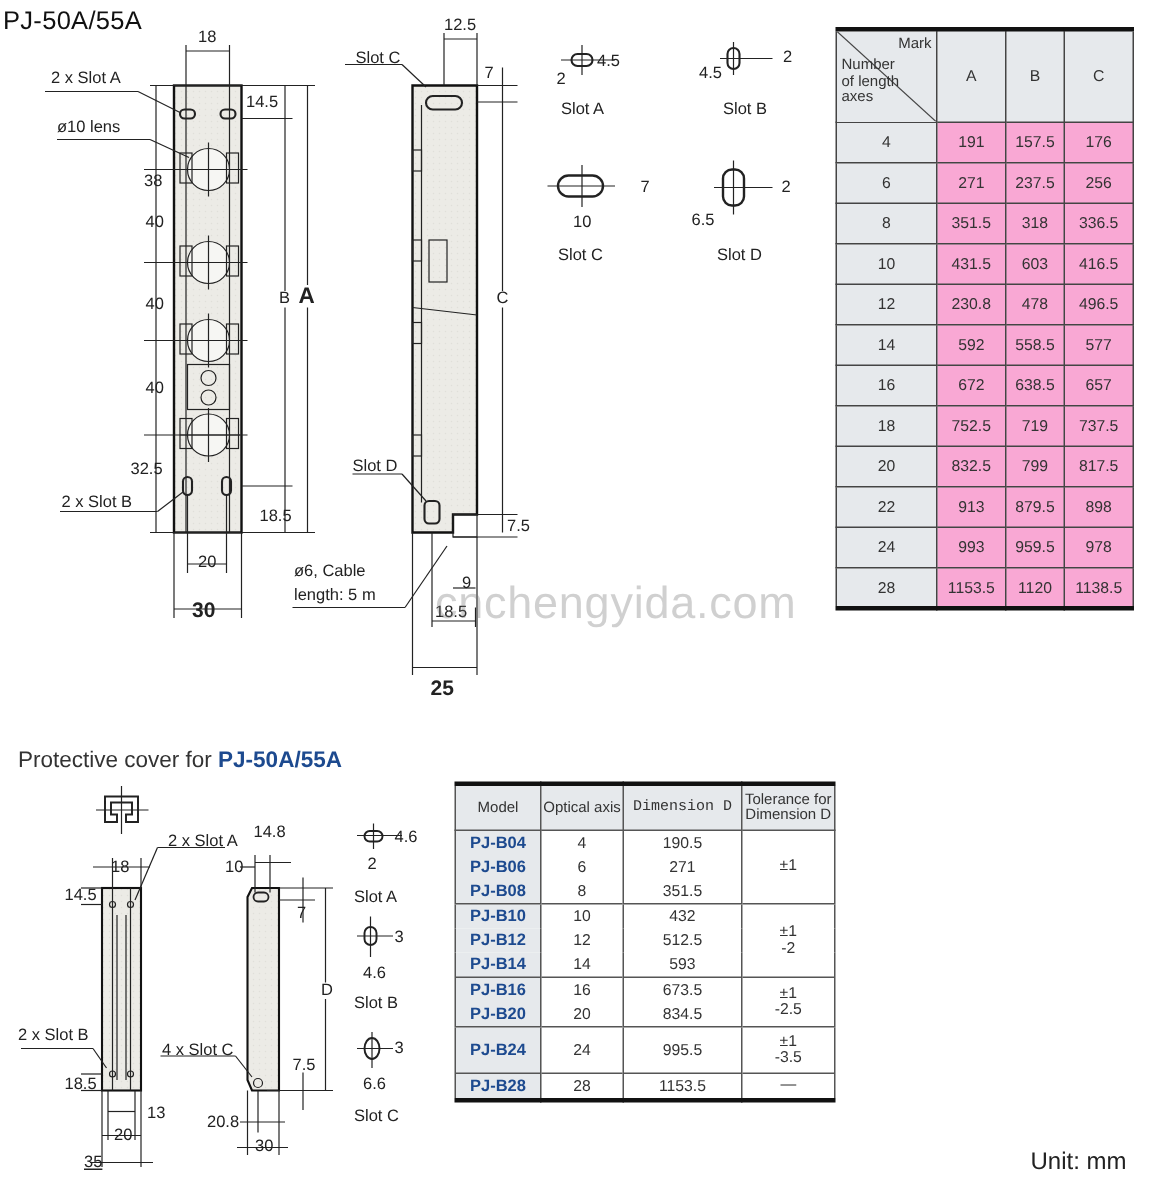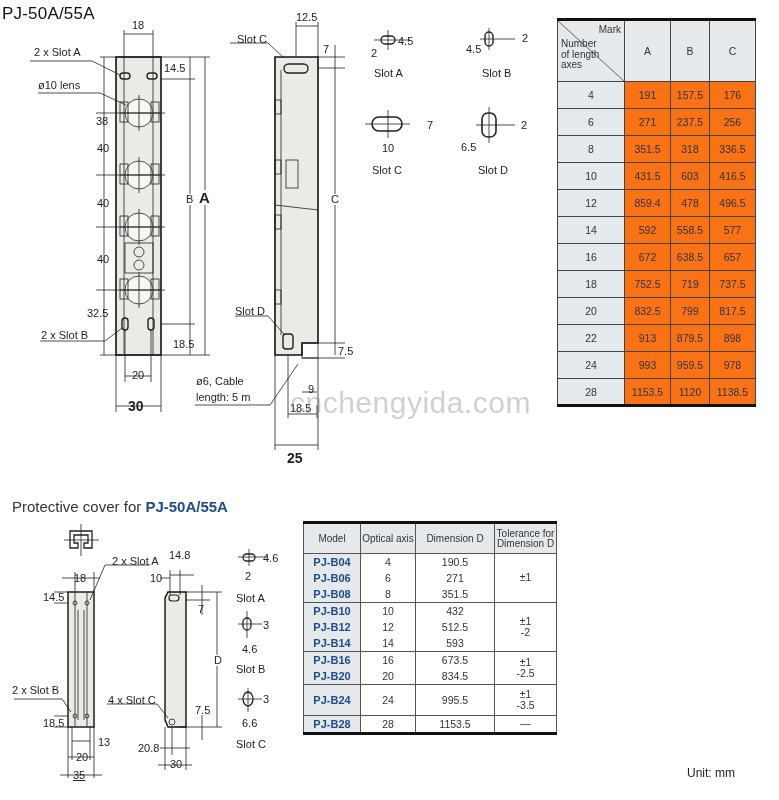--- a/index.html
+++ b/index.html
@@ -10,34 +10,34 @@
   .lbl-lg{font-size:15px;font-weight:bold;}
   svg{position:absolute;left:0;top:0;}
   
   .t1{position:absolute;left:557px;top:18px;width:199px;border-collapse:collapse;font-size:10.5px;font-family:"Liberation Sans",sans-serif;color:#333;}
   .t1 th,.t1 td{border:1px solid #444;text-align:center;padding:0;}
   .t1 thead tr{height:60px;}
   .t1 tbody tr{height:27px;}
   .t1 .first{background:#e6e9ec;width:66px;}
   .t1{border-top:3px solid #111;border-bottom:3px solid #111;}
   .t1 th{font-weight:normal;background:#e6e9ec;}
-  .t1 td:not(.first){background:#f97316;}
+  .t1 td:not(.first){background:#f9a8d4;}
   .t1 .hdrcell{position:relative;height:60px;padding:0;}
   .hdr-mark{position:absolute;right:3px;top:3px;font-size:10px;}
   .hdr-num{position:absolute;left:3px;top:18px;font-size:10px;text-align:left;line-height:1.05;}
   
   .t2{position:absolute;left:303px;top:521px;width:254px;border-collapse:collapse;font-size:10.5px;color:#333;border-top:3px solid #111;border-bottom:3px solid #111;}
   .t2 th{font-weight:normal;background:#e6e9ec;border:1px solid #555;height:27px;line-height:1;font-size:10px;}
   .t2 td{border-left:1px solid #555;border-right:1px solid #555;text-align:center;height:16px;padding:0;}
   .t2 td.model{background:#e6e9ec;color:#1d4a8f;font-weight:bold;font-size:11px;}
   .t2 tr.grp td{border-top:1px solid #555;}
   .t2 td.tol{line-height:1.05;}
   .sub-title{left:12px;top:498px;font-size:15px;color:#333;}
   .sub-title b{color:#1d4a8f;}
-  .unit{left:687px;top:766px;font-size:12px;color:#222;}
+  .unit{left:687px;top:766px;font-size:16px;color:#222;}
   .wm{left:290px;top:386px;font-size:30px;color:rgba(120,120,120,0.35);letter-spacing:0.5px;}
 </style>
 </head>
 <body>
 
 <div class="abs title">PJ-50A/55A</div>
 
 <svg width="779" height="800">
   <defs>
     <marker id="ar" markerWidth="6" markerHeight="6" refX="5" refY="3" orient="auto">
@@ -304,21 +304,21 @@
         <td>336.5</td>
       </tr>
       <tr>
         <td class="first">10</td>
         <td>431.5</td>
         <td>603</td>
         <td>416.5</td>
       </tr>
       <tr>
         <td class="first">12</td>
-        <td>859.4</td>
+        <td>230.8</td>
         <td>478</td>
         <td>496.5</td>
       </tr>
       <tr>
         <td class="first">14</td>
         <td>592</td>
         <td>558.5</td>
         <td>577</td>
       </tr>
       <tr>
@@ -364,21 +364,21 @@
 
 <div class="abs sub-title"><span>Protective cover for </span><b>PJ-50A/55A</b></div>
 
 <div class="lbl" style="left:112px;top:556px;">2 x Slot A</div>
 <div class="lbl" style="left:74px;top:573px;">18</div>
 <div class="lbl" style="left:43px;top:592px;">14.5</div>
 <div class="lbl" style="left:12px;top:685px;">2 x Slot B</div>
 <div class="lbl" style="left:43px;top:718px;">18.5</div>
 <div class="lbl" style="left:98px;top:737px;">13</div>
 <div class="lbl" style="left:76px;top:752px;">20</div>
-<div class="lbl" style="left:73px;top:770px;text-decoration:underline;">35</div>
+<div class="lbl" style="left:56px;top:770px;text-decoration:underline;">35</div>
 
 <div class="lbl" style="left:169px;top:550px;">14.8</div>
 <div class="lbl" style="left:150px;top:573px;">10</div>
 <div class="lbl" style="left:198px;top:604px;">7</div>
 <div class="lbl" style="left:214px;top:655px;background:#fff;">D</div>
 <div class="lbl" style="left:108px;top:695px;">4 x Slot C</div>
 <div class="lbl" style="left:195px;top:705px;">7.5</div>
 <div class="lbl" style="left:138px;top:743px;">20.8</div>
 <div class="lbl" style="left:170px;top:759px;">30</div>
 
@@ -390,21 +390,21 @@
 <div class="lbl" style="left:236px;top:664px;">Slot B</div>
 <div class="lbl" style="left:263px;top:694px;">3</div>
 <div class="lbl" style="left:242px;top:718px;">6.6</div>
 <div class="lbl" style="left:236px;top:739px;">Slot C</div>
 
 <table class="t2">
   <thead>
     <tr>
       <th style="width:54px;">Model</th>
       <th style="width:52px;">Optical axis</th>
-      <th style="width:76px;">Dimension D</th>
+      <th style="width:76px;font-family:Liberation Mono, monospace;">Dimension D</th>
       <th>Tolerance for Dimension D</th>
     </tr>
   </thead>
   <tbody id="t2body">
       <tr class="grp">
         <td class="model">PJ-B04</td>
         <td>4</td>
         <td>190.5</td>
         <td class="tol" rowspan="3">
           <div>±1</div>

